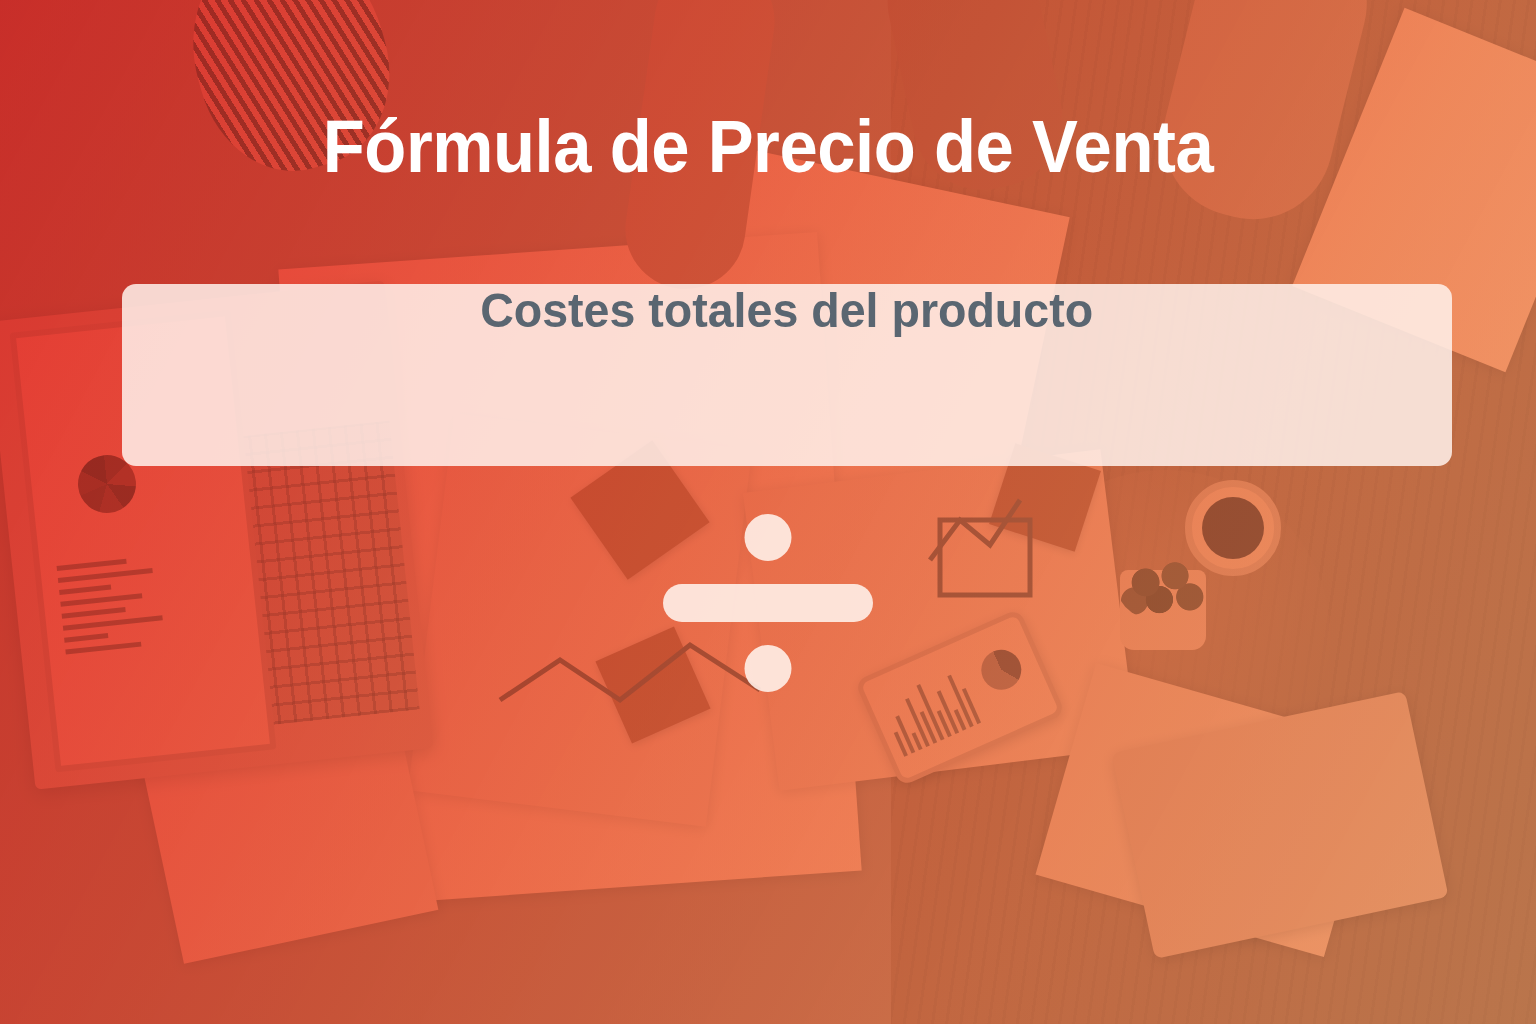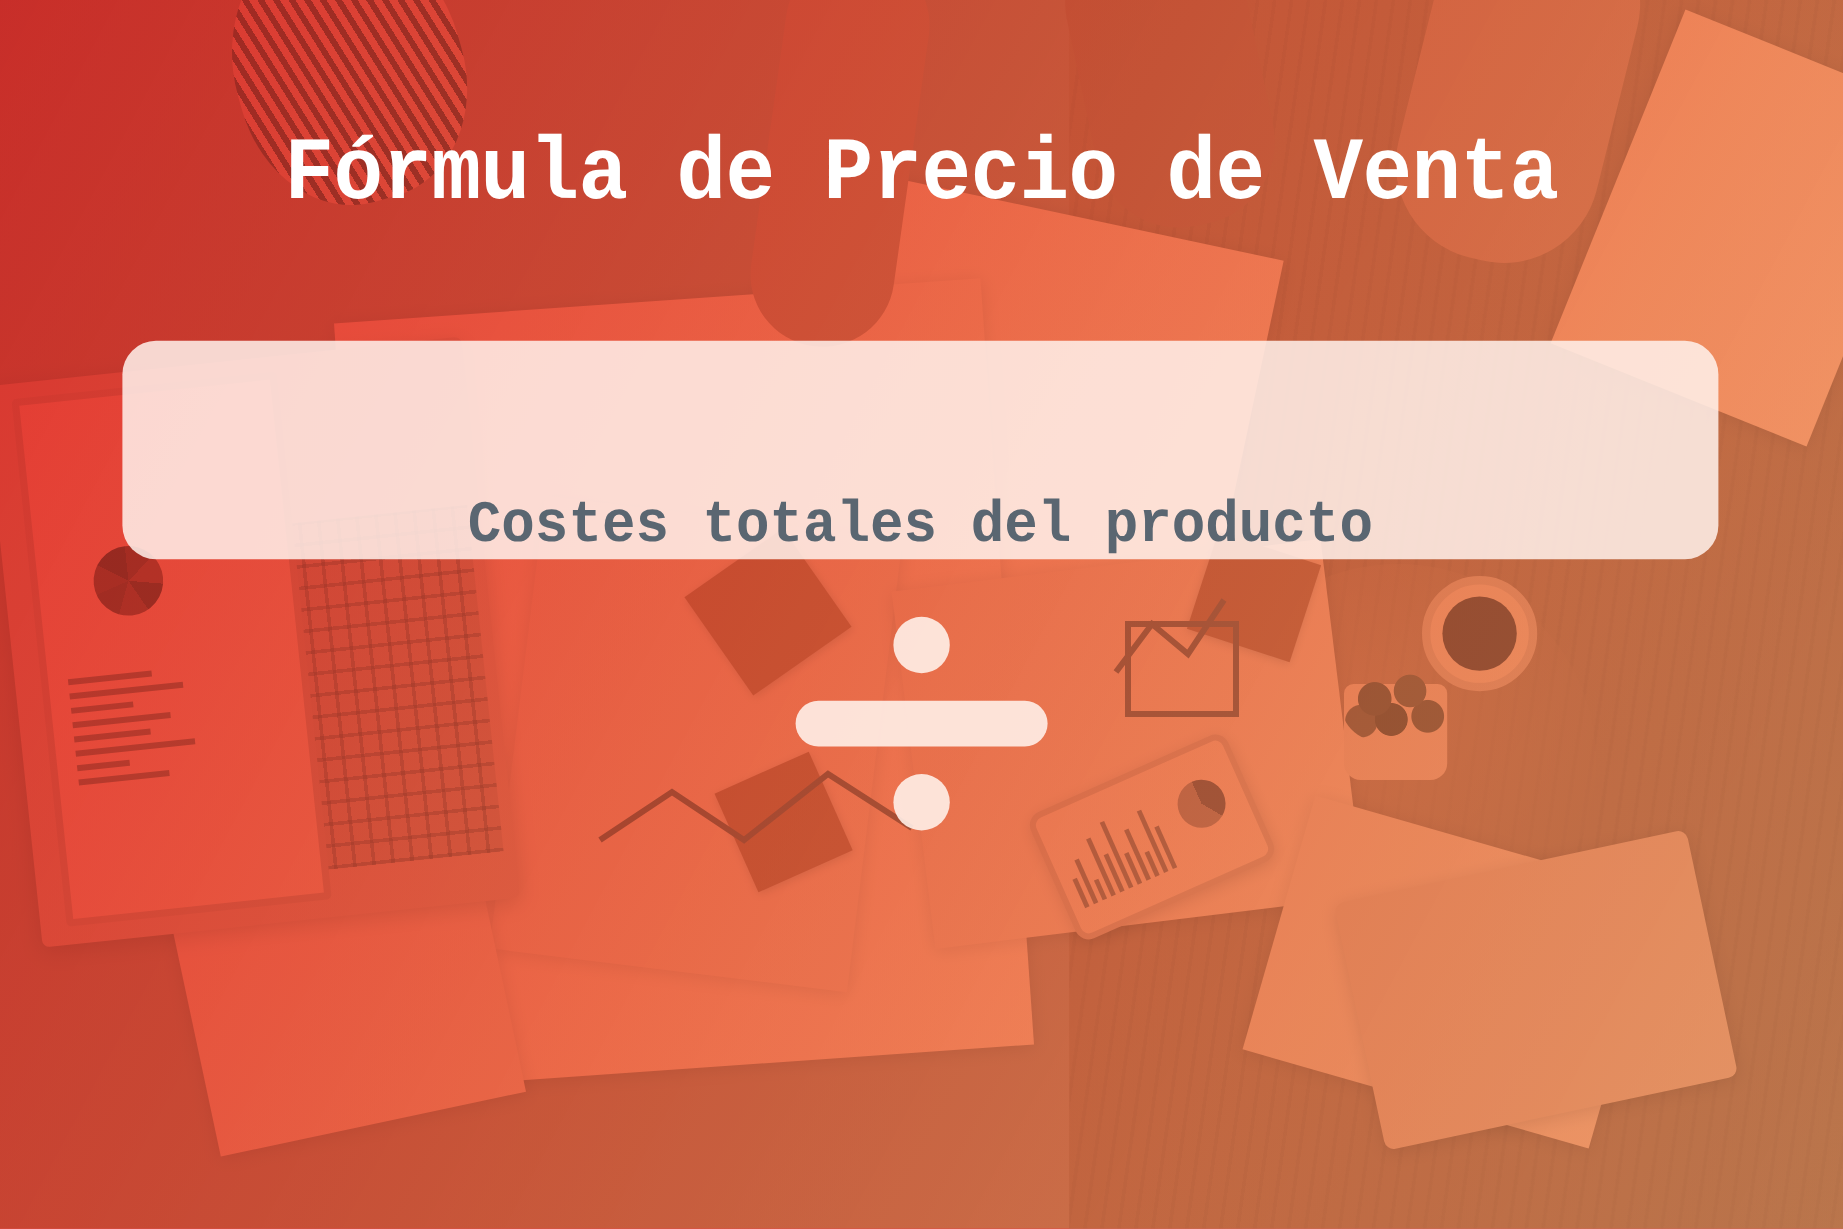--- a/index.html
+++ b/index.html
@@ -10,21 +10,21 @@
     height: 1024px;
     overflow: hidden;
     background: #E8392F;
   }
 
   #stage {
     position: relative;
     width: 1536px;
     height: 1024px;
     overflow: hidden;
-    font-family: Liberation Mono, monospace;
+    font-family: Liberation Sans, sans-serif;
   }
 
   
   .photo-layer {
     position: absolute;
     inset: 0;
     overflow: hidden;
     filter: saturate(0.35) brightness(1.02);
   }
   .photo-base {
@@ -203,24 +203,25 @@
     font-weight: 700;
     letter-spacing: -0.5px;
     line-height: 1.05;
     transform: scaleX(0.93);
     white-space: nowrap;
   }
 
   .term-box {
     position: absolute;
     background: rgba(255, 241, 235, 0.86);
-    border-radius: 28px;
+    border-radius: 14px;
     display: flex;
-    align-items: flex-end;
+    align-items: flex-start;
     justify-content: center;
+    margin-left: 20px;
   }
   .term-box-top {
     left: 102px;
     top: 284px;
     width: 1330px;
     height: 182px;
   }
   .term-box-bottom {
     left: 198px;
     top: 740px;

